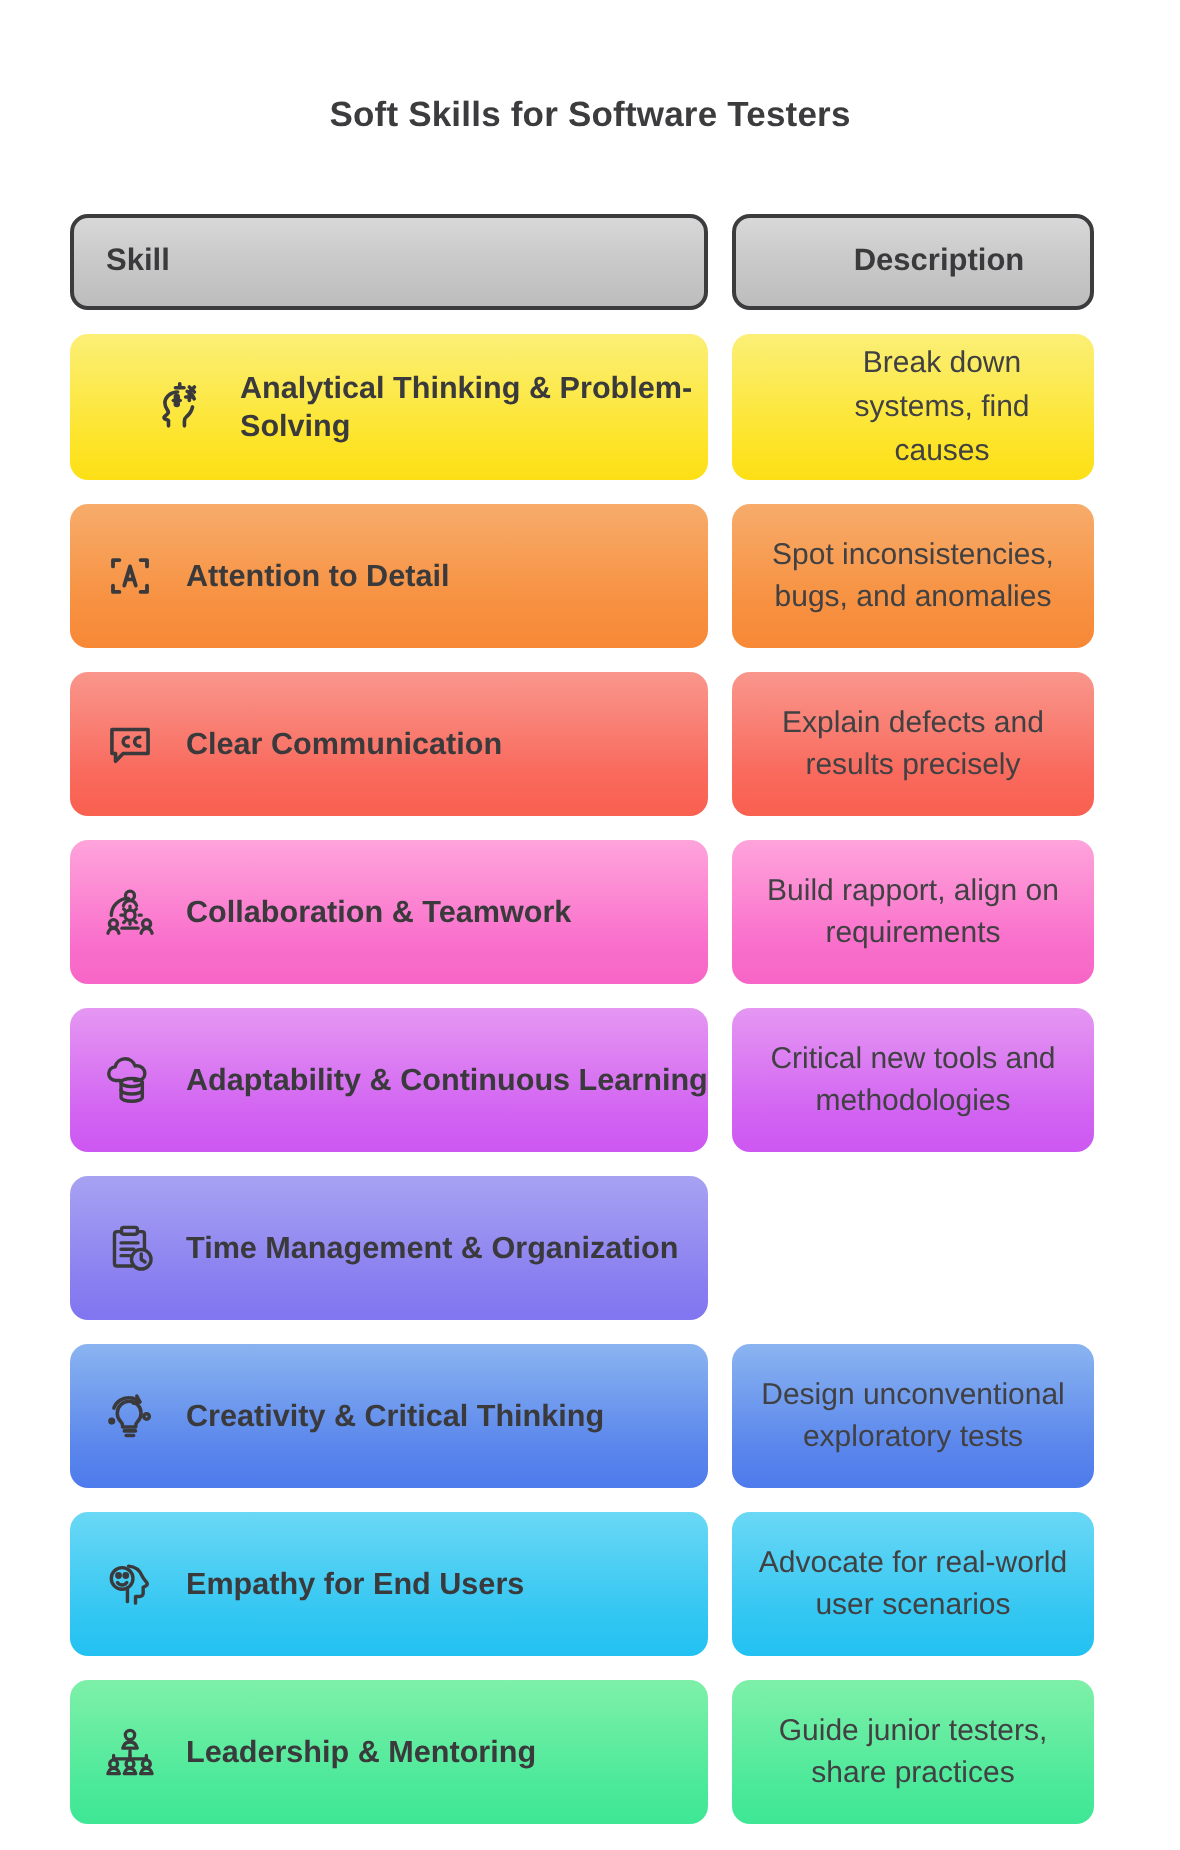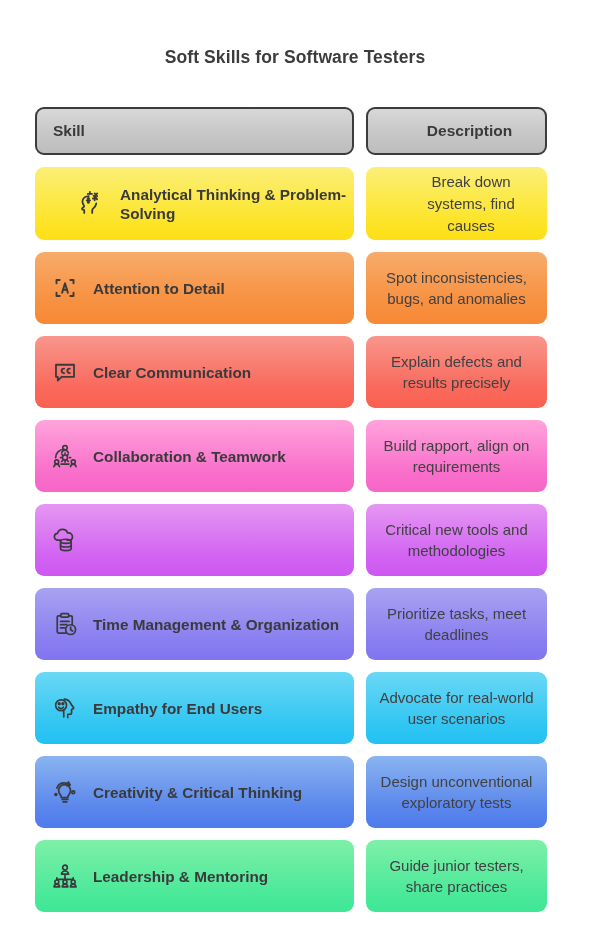--- a/index.html
+++ b/index.html
@@ -211,76 +211,76 @@
     <div class="row body-row">
       <div class="cell cell-skill g-magenta">
         <span class="icon">
           <svg viewBox="0 0 32 32" fill="none" stroke="#3a3a3c" stroke-width="1.6" stroke-linecap="round" stroke-linejoin="round">
             <path d="M11.5 16.2H9.3c-1.9 0-3.3-1.4-3.3-3.2 0-1.7 1.3-3.1 3-3.2.5-2.2 2.4-3.8 4.7-3.8 2.2 0 4.1 1.4 4.7 3.4.3-.1.6-.1.9-.1 2.1 0 3.7 1.6 3.7 3.6 0 1.9-1.5 3.3-3.4 3.3h-1.5"></path>
             <ellipse cx="16.8" cy="17.2" rx="5" ry="1.9"></ellipse>
             <path d="M11.8 17.2v3.5c0 1.1 2.2 1.9 5 1.9s5-.8 5-1.9v-3.5"></path>
             <path d="M11.8 20.7v3.4c0 1.1 2.2 1.9 5 1.9s5-.8 5-1.9v-3.4"></path>
           </svg>
         </span>
+        <span class="skill-label">Adaptability &amp; Continuous Learning</span>
       </div>
       <div class="cell cell-desc g-magenta">Critical new tools and methodologies</div>
     </div>
 
     <div class="row body-row">
       <div class="cell cell-skill g-violet">
         <span class="icon">
           <svg viewBox="0 0 32 32" fill="none" stroke="#3a3a3c" stroke-width="1.6" stroke-linecap="round" stroke-linejoin="round">
             <path d="M19.5 8.3h2.1c.7 0 1.2.5 1.2 1.2v7"></path>
             <path d="M17 24.5H9.9c-.7 0-1.2-.5-1.2-1.2V9.5c0-.7.5-1.2 1.2-1.2H12"></path>
             <rect x="12" y="6.3" width="7.5" height="3.2" rx="1"></rect>
             <path d="M11.8 13.6h8"></path>
               <path d="M11.8 16.6h6"></path>
               <path d="M11.8 19.6h4"></path>
             <circle cx="21.3" cy="21.3" r="4.6"></circle>
             <path d="M21.3 18.8v2.6l1.8 1.2"></path>
           </svg>
         </span>
         <span class="skill-label">Time Management &amp; Organization</span>
       </div>
-      <div class="cell cell-desc g-violet">Prioritize tasks, meet deadlines</div>
-    </div>
-
-    <div class="row body-row">
-      <div class="cell cell-skill g-cyan">
-        <span class="icon">
-          <svg viewBox="0 0 32 32" fill="none" stroke="#3a3a3c" stroke-width="1.6" stroke-linecap="round" stroke-linejoin="round">
-            <path d="M15.3 7.6c2.9.2 5.3 2 6.3 4.5.5 1.2 1.5 2.3 2.3 3.2.4.5.3 1.2-.3 1.5l-1.4.7v2.8c0 .9-.7 1.6-1.6 1.6h-2v3.1"></path>
-            <path d="M14.8 24.3v-6.6"></path>
-            <circle cx="12.3" cy="13.4" r="5.1"></circle>
-            <circle cx="10.6" cy="12" r=".8" fill="#3a3a3c"></circle>
-            <circle cx="14" cy="12" r=".8" fill="#3a3a3c"></circle>
-            <path d="M10.1 15.3c.6.8 1.3 1.2 2.2 1.2s1.6-.4 2.2-1.2"></path>
-          </svg>
-        </span>
-        <span class="skill-label">Empathy for End Users</span>
-      </div>
-      <div class="cell cell-desc g-cyan">Advocate for real-world user scenarios</div>
     </div>
 
     <div class="row body-row">
       <div class="cell cell-skill g-blue">
         <span class="icon">
           <svg viewBox="0 0 32 32" fill="none" stroke="#3a3a3c" stroke-width="1.65" stroke-linecap="round" stroke-linejoin="round">
             <path d="M8.4 12.3c1-3 3.9-5 7.2-4.9 1.9 0 3.6.7 4.9 1.9"></path>
             <path d="M19.2 6.6l1.5 2.8-3.1.6"></path>
             <path d="M11.6 18.6c-1-1-1.6-2.4-1.6-3.9 0-3.1 2.5-5.6 5.6-5.6s5.6 2.5 5.6 5.6c0 1.5-.6 2.9-1.6 3.9-.6.6-.9 1.2-.9 2v.6h-6.2v-.6c0-.8-.3-1.4-.9-2z"></path>
             <path d="M13.3 23h5.3"></path>
               <path d="M14.2 25.2h3.5"></path>
             <circle cx="23.8" cy="16.2" r="1.3"></circle>
             <circle cx="7.4" cy="18.4" r=".85" fill="#3a3a3c"></circle>
           </svg>
         </span>
         <span class="skill-label">Creativity &amp; Critical Thinking</span>
       </div>
       <div class="cell cell-desc g-blue">Design unconventional exploratory tests</div>
+    </div>
+
+    <div class="row body-row">
+      <div class="cell cell-skill g-cyan">
+        <span class="icon">
+          <svg viewBox="0 0 32 32" fill="none" stroke="#3a3a3c" stroke-width="1.6" stroke-linecap="round" stroke-linejoin="round">
+            <path d="M15.3 7.6c2.9.2 5.3 2 6.3 4.5.5 1.2 1.5 2.3 2.3 3.2.4.5.3 1.2-.3 1.5l-1.4.7v2.8c0 .9-.7 1.6-1.6 1.6h-2v3.1"></path>
+            <path d="M14.8 24.3v-6.6"></path>
+            <circle cx="12.3" cy="13.4" r="5.1"></circle>
+            <circle cx="10.6" cy="12" r=".8" fill="#3a3a3c"></circle>
+            <circle cx="14" cy="12" r=".8" fill="#3a3a3c"></circle>
+            <path d="M10.1 15.3c.6.8 1.3 1.2 2.2 1.2s1.6-.4 2.2-1.2"></path>
+          </svg>
+        </span>
+        <span class="skill-label">Empathy for End Users</span>
+      </div>
+      <div class="cell cell-desc g-cyan">Advocate for real-world user scenarios</div>
     </div>
 
     <div class="row body-row last-row">
       <div class="cell cell-skill g-green">
         <span class="icon">
           <svg viewBox="0 0 32 32" fill="none" stroke="#3a3a3c" stroke-width="1.55" stroke-linecap="round" stroke-linejoin="round">
             <circle cx="16" cy="8" r="2.2"></circle>
             <path d="M12.6 14.2c.5-1.9 1.8-2.9 3.4-2.9s2.9 1 3.4 2.9z"></path>
             <path d="M16 15.4v2.2"></path>
             <path d="M8.3 19.2h15.4"></path>

